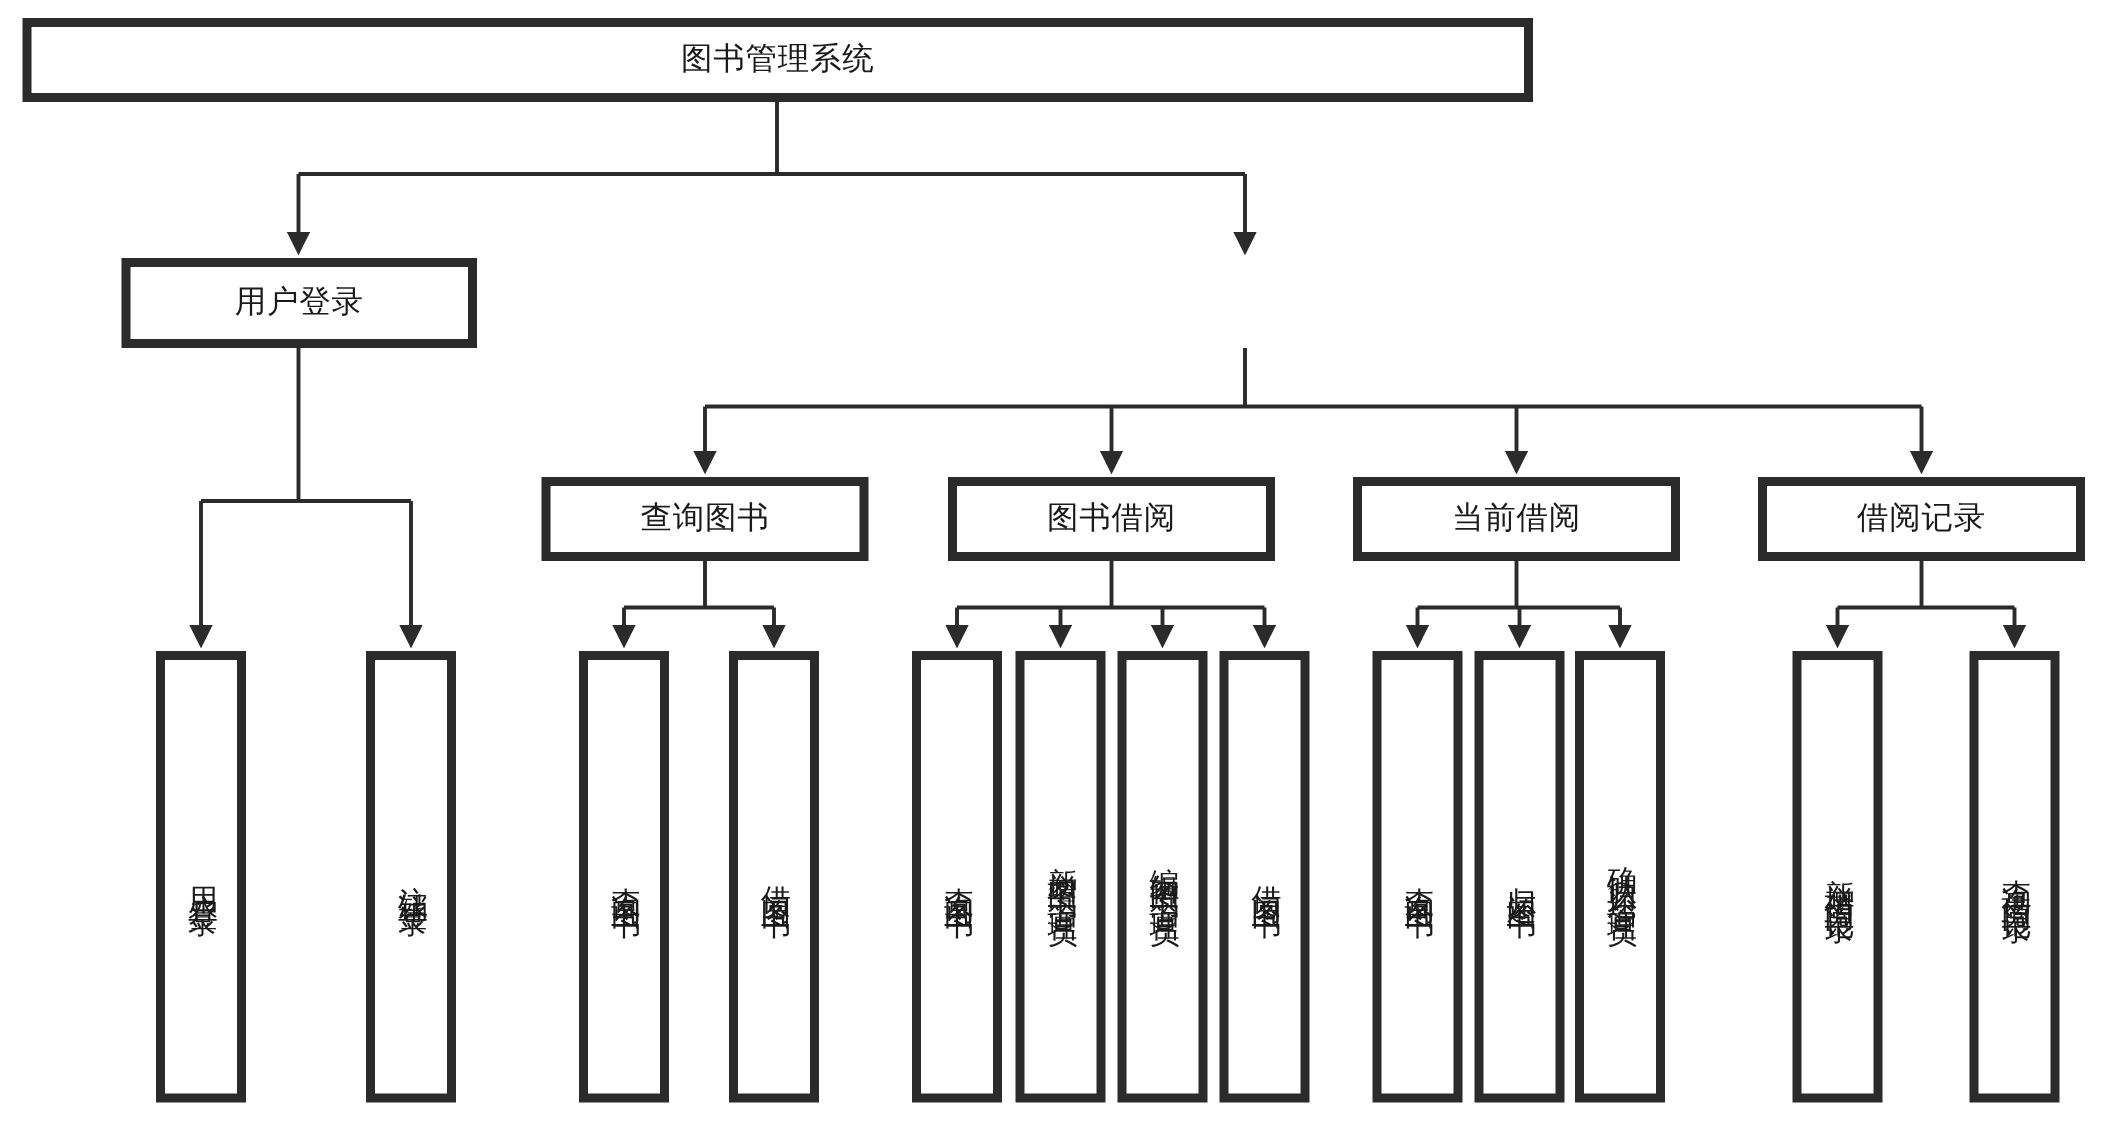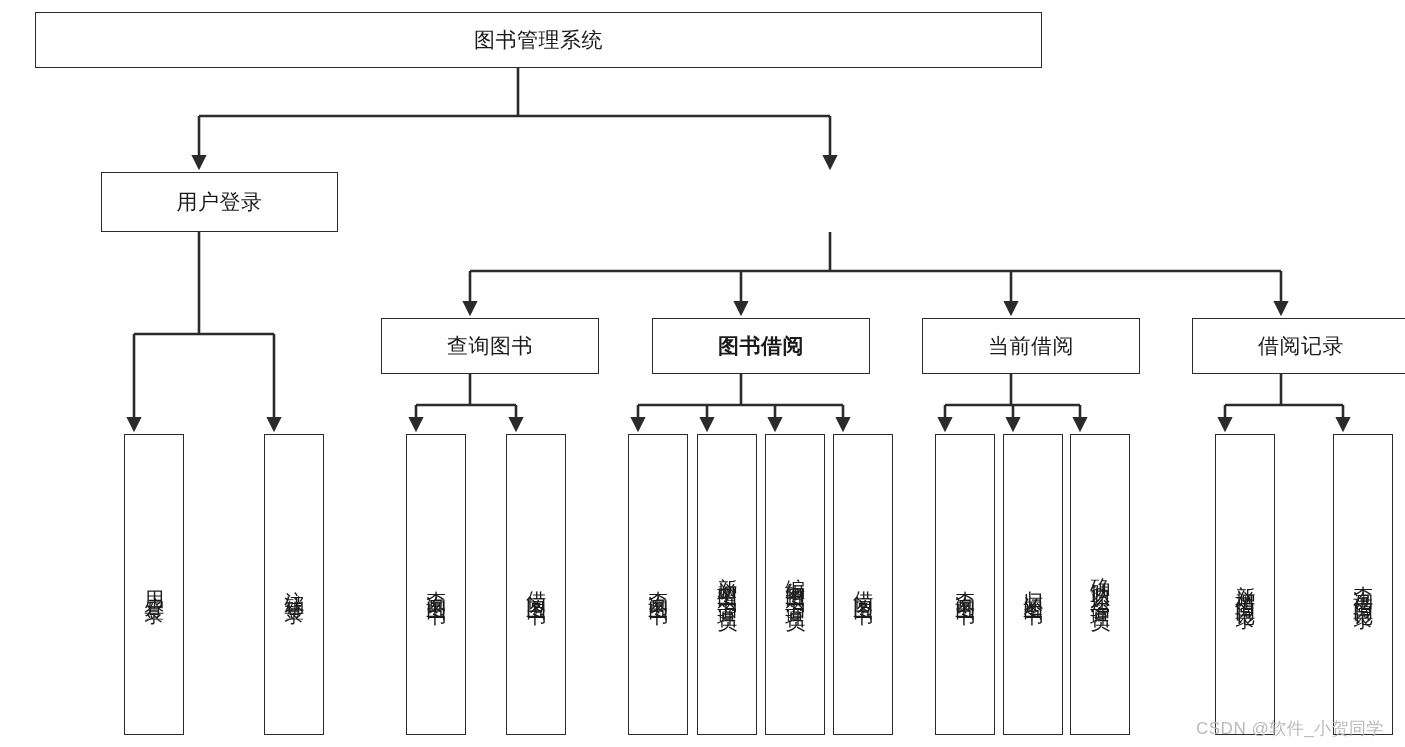--- a/index.html
+++ b/index.html
@@ -22,28 +22,27 @@
     position: absolute;
     left: 0;
     top: 0;
     width: 1405px;
     height: 747px;
     pointer-events: none;
   }
   .node {
     position: absolute;
     box-sizing: border-box;
-    border: 1px solid #8b5cf6;
+    border: 6px solid #8b5cf6;
     background: #ffffff;
     display: flex;
     align-items: center;
     justify-content: center;
     color: #1a1a1a;
     line-height: 1.18;
-    margin-left: 20px;
   }
   .node.h {
     font-size: 21px;
     letter-spacing: 0.5px;
   }
   .node.v {
     font-size: 20px;
   }
   .node.v .vtext {
     writing-mode: vertical-rl;
@@ -120,21 +119,21 @@
     <span>图书管理系统</span>
   </div>
 
   <div class="node h" style="left: 81px; top: 172px; width: 237px; height: 60px; border-color: rgb(43, 43, 43); background: rgb(255, 255, 255); color: rgb(26, 26, 26);">
     <span>用户登录</span>
   </div>
 
   <div class="node h" style="left: 361px; top: 318px; width: 218px; height: 56px; border-color: rgb(43, 43, 43); background: rgb(255, 255, 255); color: rgb(26, 26, 26);">
     <span>查询图书</span>
   </div>
-  <div class="node h" style="left: 632px; top: 318px; width: 218px; height: 56px; border-color: rgb(43, 43, 43); background: rgb(255, 255, 255); color: rgb(26, 26, 26); font-weight: bold;">
+  <div class="node h" style="left: 632px; top: 318px; width: 218px; height: 56px; border-color: rgb(43, 43, 43); background: rgb(255, 255, 255); color: rgb(26, 26, 26);">
     <span>图书借阅</span>
   </div>
   <div class="node h" style="left: 1172px; top: 318px; width: 218px; height: 56px; border-color: rgb(43, 43, 43); background: rgb(255, 255, 255); color: rgb(26, 26, 26);">
     <span>借阅记录</span>
   </div>
   <div class="node h" style="left: 902px; top: 318px; width: 218px; height: 56px; border-color: rgb(43, 43, 43); background: rgb(255, 255, 255); color: rgb(26, 26, 26);">
     <span>当前借阅</span>
   </div>
 
   <div class="node v" style="left: 104px; top: 434px; width: 60px; height: 301px; border-color: rgb(43, 43, 43); background: rgb(255, 255, 255); color: rgb(26, 26, 26);">
@@ -170,17 +169,14 @@
   <div class="node v" style="left: 1050px; top: 434px; width: 60px; height: 301px; border-color: rgb(43, 43, 43); background: rgb(255, 255, 255); color: rgb(26, 26, 26);">
     <span class="vtext">确认归还（管理员）</span>
   </div>
   <div class="node v" style="left: 1195px; top: 434px; width: 60px; height: 301px; border-color: rgb(43, 43, 43); background: rgb(255, 255, 255); color: rgb(26, 26, 26);">
     <span class="vtext">新增借阅记录</span>
   </div>
   <div class="node v" style="left: 1313px; top: 434px; width: 60px; height: 301px; border-color: rgb(43, 43, 43); background: rgb(255, 255, 255); color: rgb(26, 26, 26);">
     <span class="vtext">查询借阅记录</span>
   </div>
 
-  <div class="watermark" style="left: 1196px; top: 717px; color: rgb(185, 185, 185);">
-    <span>CSDN @软件_小贺同学</span>
-  </div>
 
 </div>
 
 </body></html>

